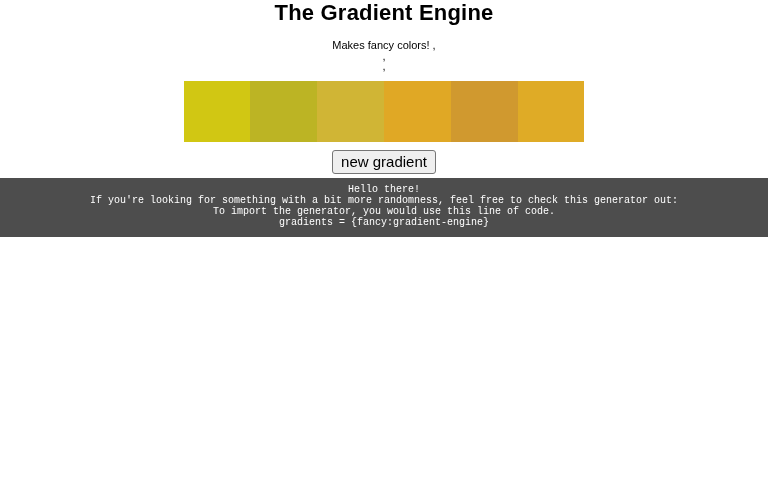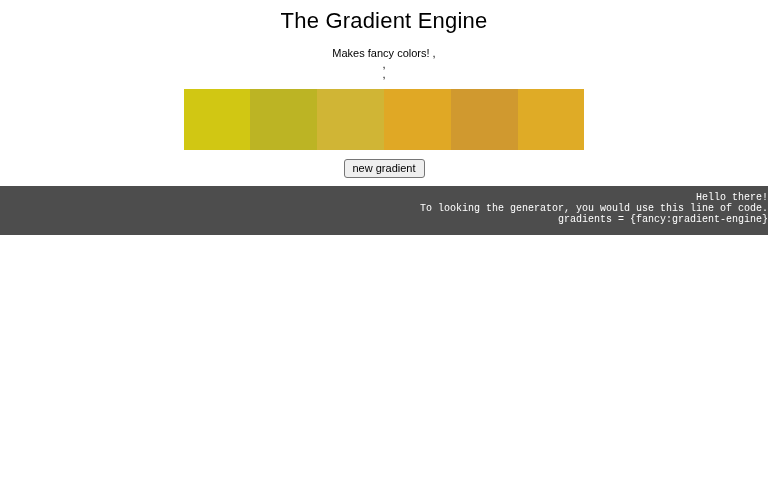--- a/index.html
+++ b/index.html
@@ -13,22 +13,22 @@
     overflow: hidden;
     font-family: "Liberation Sans", sans-serif;
     color: #000000;
   }
   .page {
     width: 768px;
     text-align: center;
   }
   h1.page-title {
     font-size: 22px;
-    font-weight: normal;
-    margin: 8px 0 14px 0;
+    font-weight: bold;
+    margin: 0 0 14px 0;
     letter-spacing: 0.2px;
   }
   .subtitle {
     font-size: 11px;
     line-height: 10.7px;
     margin: 0 0 9px 0;
   }
   .subtitle .line {
     display: block;
   }
@@ -42,38 +42,38 @@
   .gradient-bar .swatch {
     flex: 1 1 0;
     height: 100%;
   }
   .button-row {
     margin-top: 8px;
     height: 17px;
   }
   button.new-gradient {
     font-family: "Liberation Sans", sans-serif;
-    font-size: 11px;
+    font-size: 15px;
     color: #000000;
     background: #efefef;
     border: 1px solid #767676;
     border-radius: 3px;
     padding: 2px 8px 3px 8px;
     cursor: pointer;
   }
   .footer {
     margin-top: 11px;
     width: 768px;
     background: #4d4d4d;
     color: #ffffff;
     font-family: "Liberation Mono", "DejaVu Sans Mono", monospace;
     font-size: 10px;
     line-height: 10.8px;
     padding: 7px 0 9px 0;
-    text-align: right;
+    text-align: center;
   }
   .footer .fline {
     display: block;
     white-space: pre;
   }
 </style>
 </head>
 <body>
 
 <div class="page">
@@ -94,17 +94,18 @@
       <div class="swatch" style="background: rgb(208, 153, 47);"></div>
       <div class="swatch" style="background: rgb(223, 171, 38);"></div>
     </div>
 
   <div class="button-row">
     <button class="new-gradient">new gradient</button>
   </div>
 
   <div class="footer" style="background: rgb(77, 77, 77); color: rgb(255, 255, 255);">
     <span class="fline">Hello there!</span>
-    <span class="fline">To looking the generator, you would use this line of code.</span>
+    <span class="fline">If you're looking for something with a bit more randomness, feel free to check this generator out:</span>
+    <span class="fline">To import the generator, you would use this line of code.</span>
     <span class="fline">gradients = {fancy:gradient-engine}</span>
   </div>
 
 </div>
 
 </body></html>

